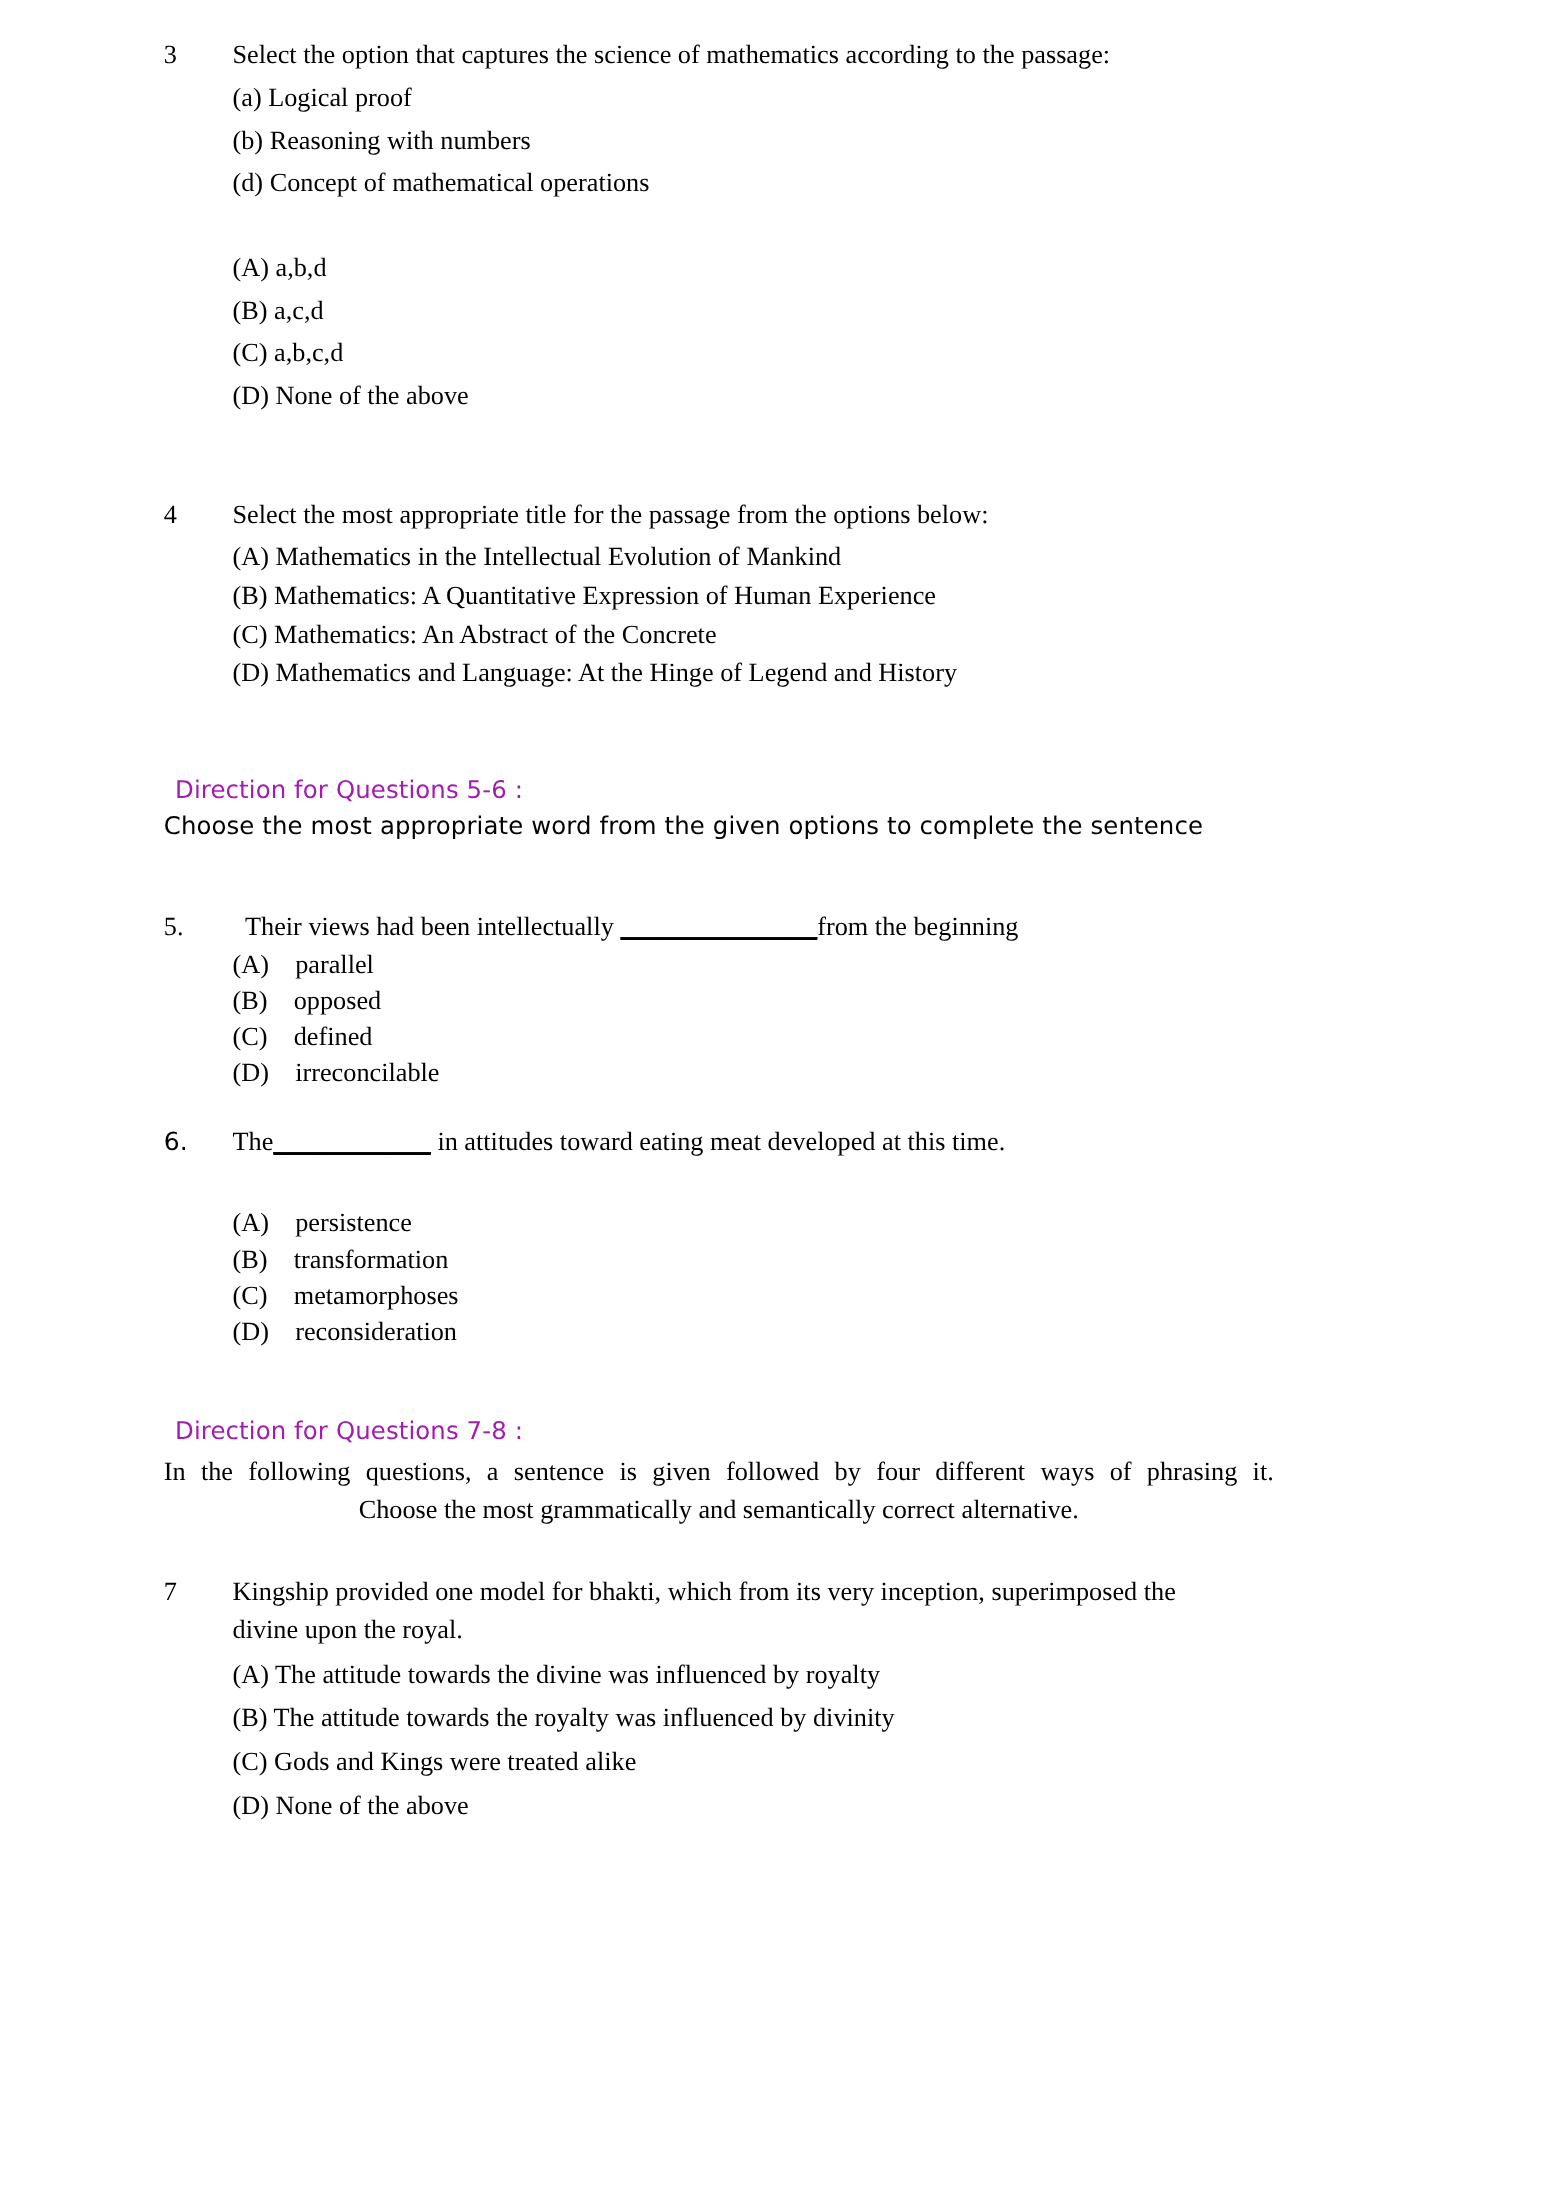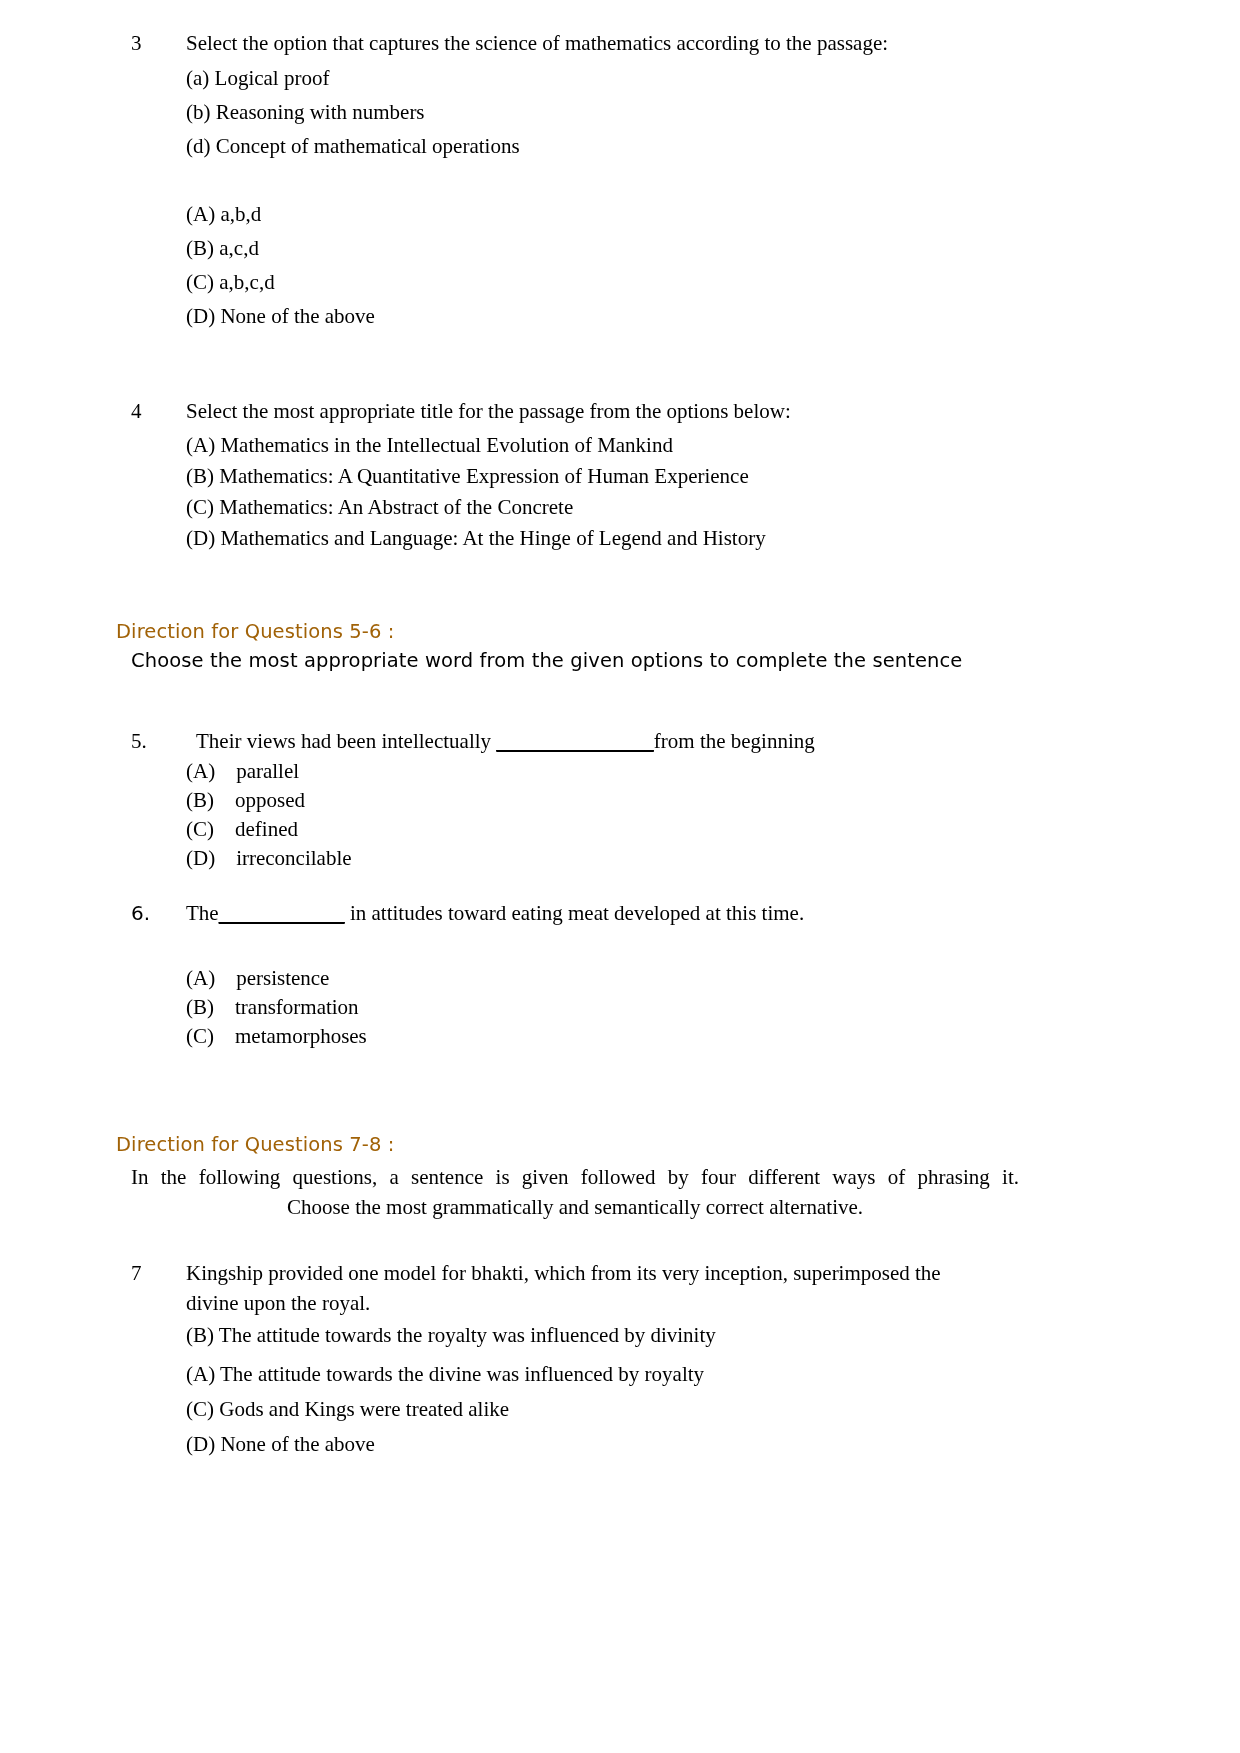--- a/index.html
+++ b/index.html
@@ -51,26 +51,26 @@
     white-space: pre;
   }
   .opt.tight {
     line-height: 29px;
   }
   .opt.wide {
     line-height: 35px;
   }
   .direction-head {
     position: absolute;
-    left: 116px;
+    left: 140px;
     font-family: "DejaVu Sans", "Liberation Sans", sans-serif;
     font-size: 19.5px;
     line-height: 29px;
     letter-spacing: 0.1px;
-    color: #a16207;
+    color: #a21caf;
   }
   .direction-sub {
     position: absolute;
     left: 131px;
     font-family: "DejaVu Sans", "Liberation Sans", sans-serif;
     font-size: 19.5px;
     line-height: 29px;
     letter-spacing: 0.1px;
     color: #000;
     white-space: nowrap;
@@ -143,35 +143,36 @@
   <div class="q-block" style="top:898px;">
     <div class="q-head">
       <div class="q-num sansnum">6.</div>
       <div class="q-text">
         <span>The</span><span class="blank-line">____________</span><span> in attitudes toward eating meat developed at this time.</span>
       </div>
     </div>
     <div class="opt tight" style="margin-top:36px;">(A)    persistence</div>
     <div class="opt tight" style="margin-top:0px;">(B)    transformation</div>
     <div class="opt tight" style="margin-top:0px;">(C)    metamorphoses</div>
+    <div class="opt tight" style="margin-top:0px;">(D)    reconsideration</div>
   </div>
 
   <div class="direction-head" style="top:1130px;">Direction for Questions 7-8 :</div>
   <div class="para-justify" style="top:1162px;">
     <div style="text-align:justify; text-align-last:justify;">In the following questions, a sentence is given followed by four different ways of phrasing it.</div>
     <div class="lastline">Choose the most grammatically and semantically correct alternative.</div>
   </div>
 
   <div class="q-block" style="top:1258px;">
     <div class="q-head">
       <div class="q-num">7</div>
       <div class="q-text" style="width:805px; flex:0 0 805px;">
         <div>Kingship provided one model for bhakti, which from its very inception, superimposed the</div>
         <div>divine upon the royal.</div>
       </div>
     </div>
+    <div class="opt wide" style="margin-top:4px;">(A) The attitude towards the divine was influenced by royalty</div>
     <div class="opt wide" style="margin-top:0px;">(B) The attitude towards the royalty was influenced by divinity</div>
-    <div class="opt wide" style="margin-top:4px;">(A) The attitude towards the divine was influenced by royalty</div>
     <div class="opt wide" style="margin-top:0px;">(C) Gods and Kings were treated alike</div>
     <div class="opt wide" style="margin-top:0px;">(D) None of the above</div>
   </div>
 
 </div>
 
 </body></html>

